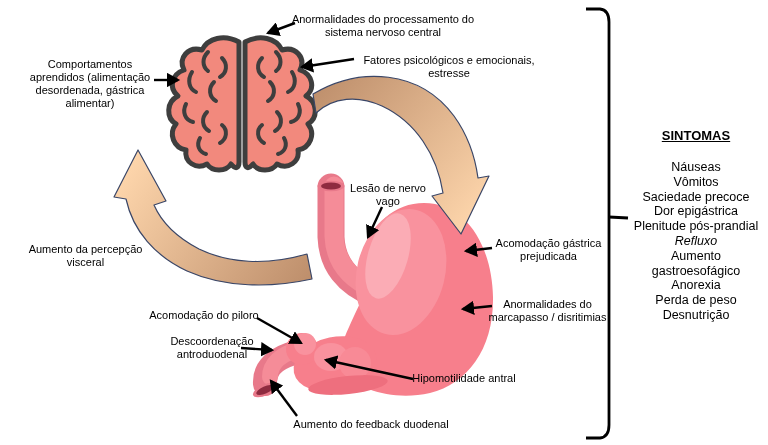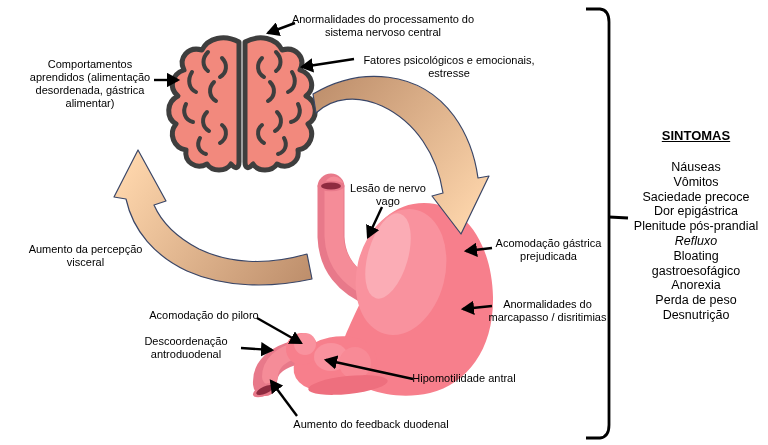--- a/index.html
+++ b/index.html
@@ -126,33 +126,33 @@
   <div class="lbl" style="left:340px;top:182px;width:80px;">Lesão de nervo vago</div>
 
   <div class="lbl" style="left:468px;top:237px;width:145px;">Acomodação gástrica prejudicada</div>
 
   <div class="lbl" style="left:472px;top:298px;width:135px;">Anormalidades do marcapasso / disritimias</div>
 
   <div class="lbl" style="left:10px;top:243px;width:135px;">Aumento da percepção visceral</div>
 
   <div class="lbl" style="left:136px;top:309px;width:120px;">Acomodação do piloro</div>
 
-  <div class="lbl" style="left:128px;top:335px;width:100px;">Descoordenação antroduodenal</div>
+  <div class="lbl" style="left:154px;top:335px;width:100px;">Descoordenação antroduodenal</div>
 
   <div class="lbl" style="left:386px;top:372px;width:140px;">Hipomotilidade antral</div>
 
   <div class="lbl" style="left:253px;top:418px;width:220px;">Aumento do feedback duodenal</div>
 
   <div class="sym-block">
     <div class="sym-title">SINTOMAS</div>
     <div class="sym-item">Náuseas</div>
     <div class="sym-item">Vômitos</div>
     <div class="sym-item">Saciedade precoce</div>
     <div class="sym-item">Dor epigástrica</div>
     <div class="sym-item">Plenitude pós-prandial</div>
     <div class="sym-item italic">Refluxo</div>
-    <div class="sym-item narrow">Bloating gastroesofágico</div>
+    <div class="sym-item narrow">Aumento gastroesofágico</div>
     <div class="sym-item">Anorexia</div>
     <div class="sym-item">Perda de peso</div>
     <div class="sym-item">Desnutrição</div>
   </div>
 
 </div>
 
 </body></html>

